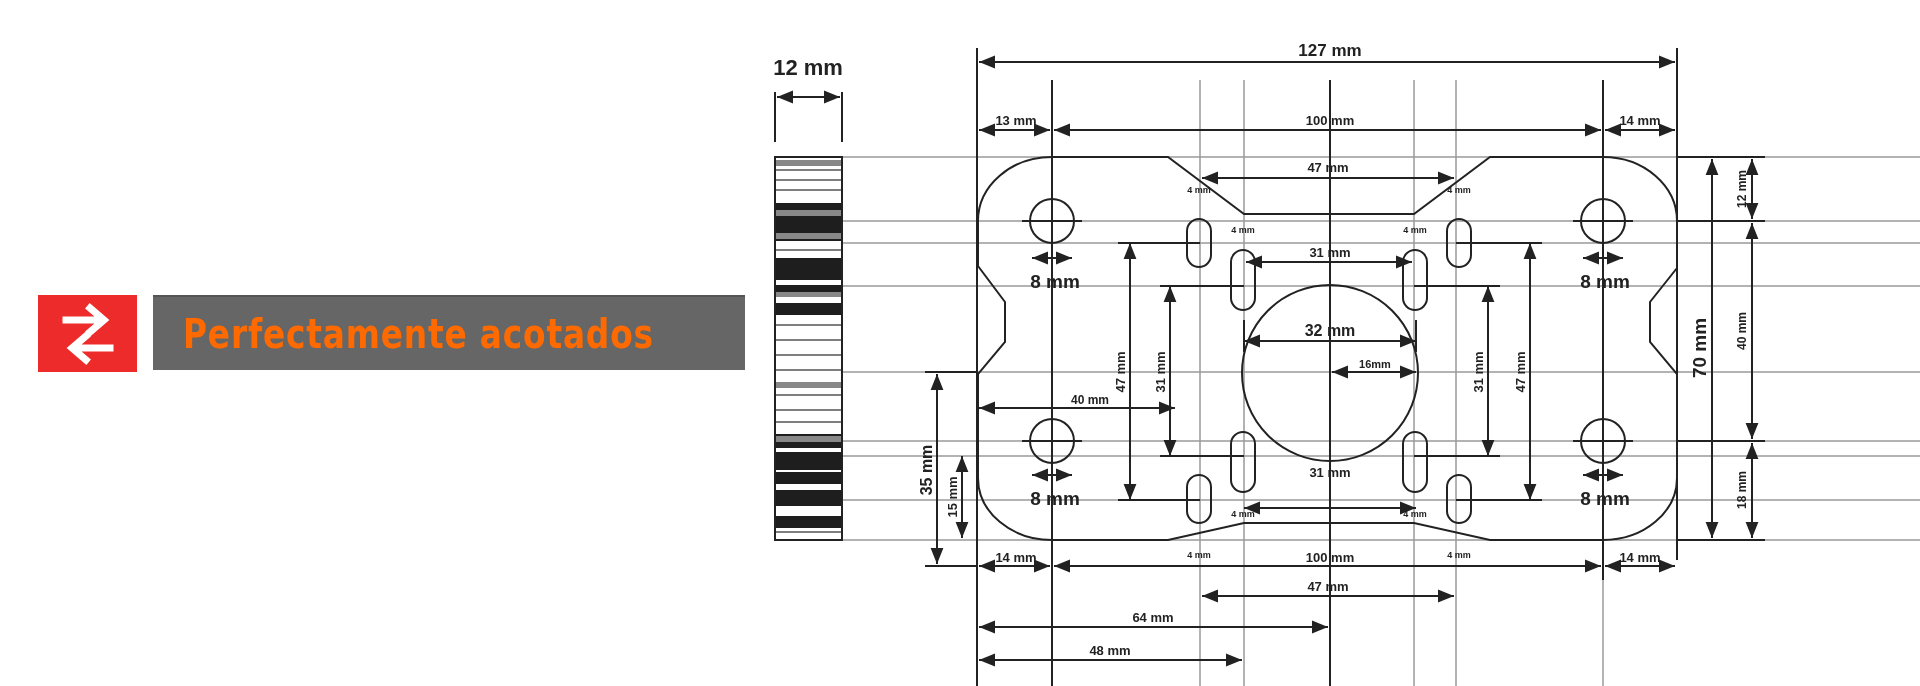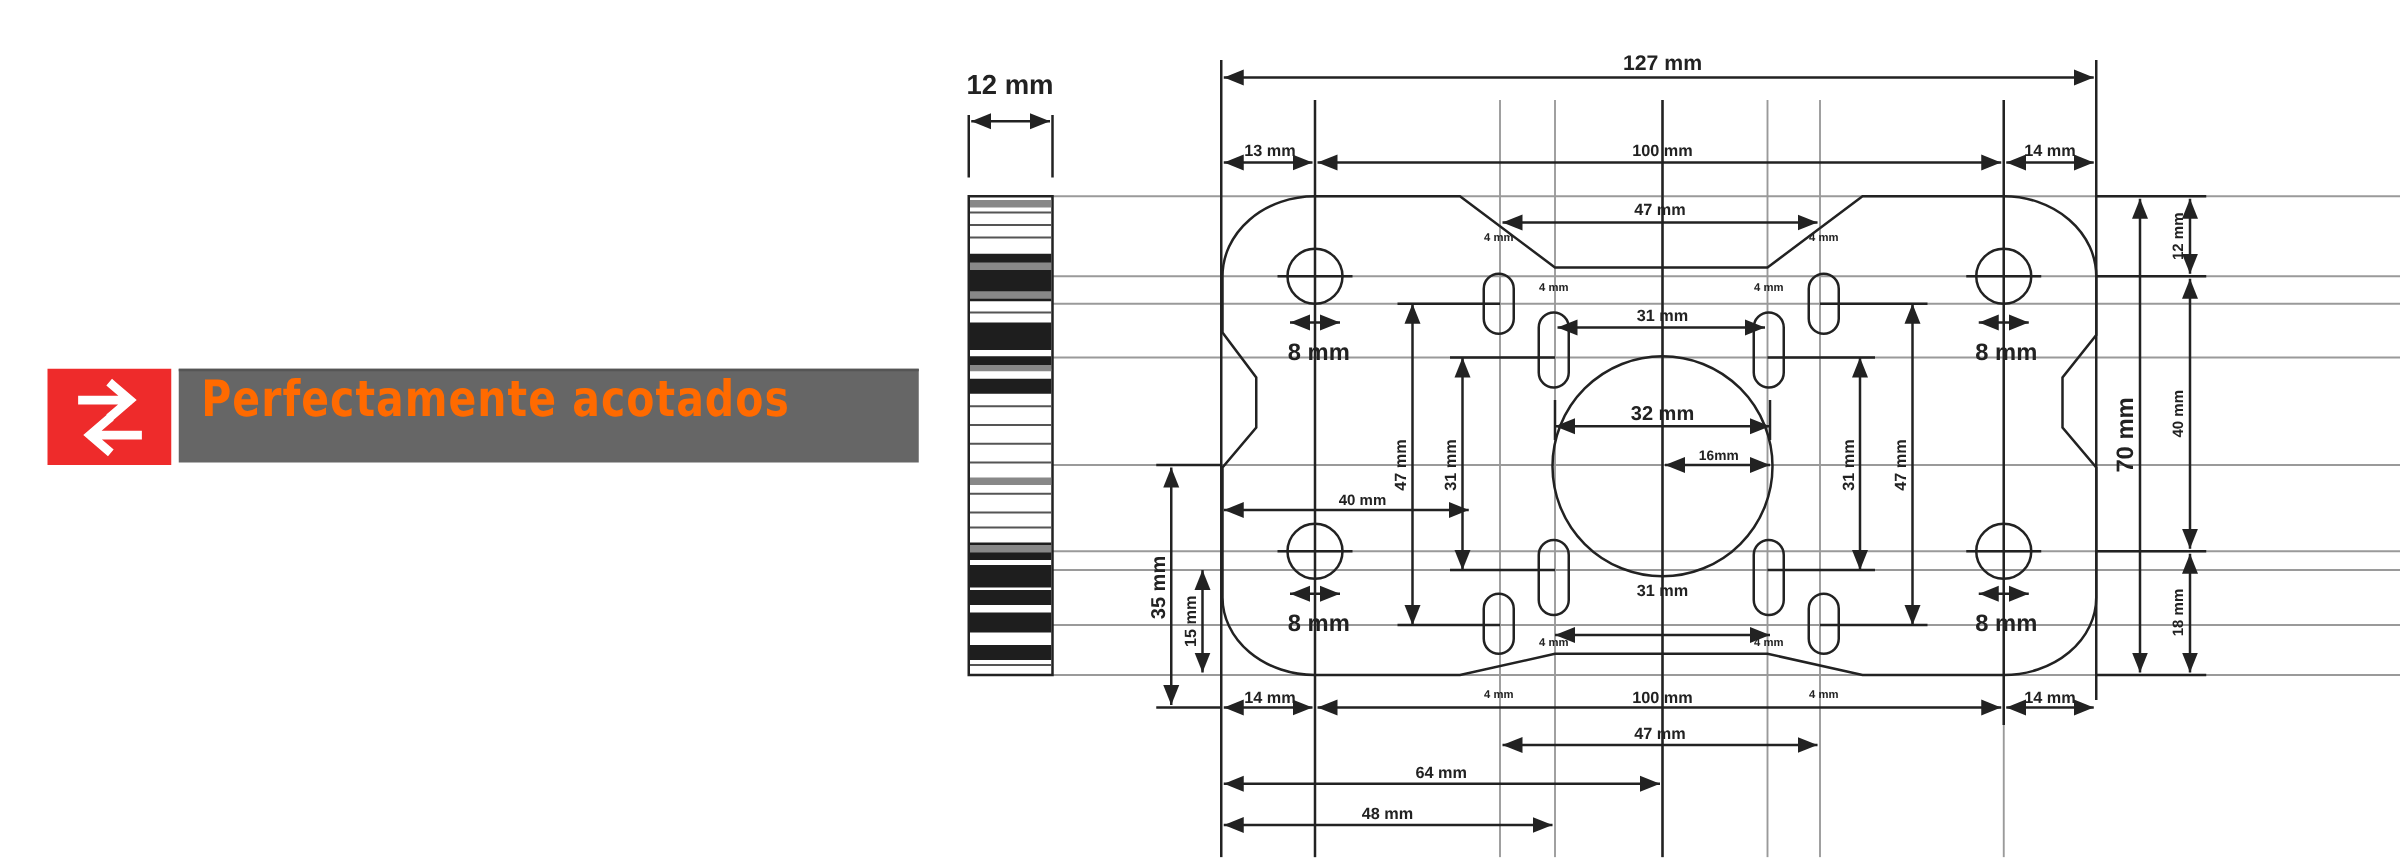--- a/index.html
+++ b/index.html
@@ -1,19 +1,19 @@
 <!DOCTYPE html>
 <html><head>
 <meta charset="utf-8">
 <style>
   html, body { margin:0; padding:0; background:#ffffff; }
   body { width:1920px; height:686px; position:relative; overflow:hidden; font-family:"Liberation Sans", sans-serif; }
   .banner { position:absolute; left:38px; top:295px; height:77px; display:flex; }
   .banner-icon { width:99px; height:77px; background:#ee2b2b; display:flex; align-items:center; justify-content:center; }
-  .banner-label { margin-left:6px; width:592px; height:75px; background:#666666; border-top:2px solid #555; display:flex; padding-left:18px; box-sizing:border-box; }
+  .banner-label { margin-left:16px; width:592px; height:75px; background:#666666; border-top:2px solid #555; display:flex; align-items:center; padding-left:30px; box-sizing:border-box; }
   .banner-text { color:#ff6a00; font-family:"DejaVu Sans", sans-serif; font-weight:bold; font-size:40px; letter-spacing:1px; transform:scaleX(0.82); transform-origin:left center; white-space:nowrap; }
   svg.drawing { position:absolute; left:0; top:0; }
   svg text { font-family:"Liberation Sans", sans-serif; font-weight:bold; fill:#222; }
 </style>
 </head>
 <body>
 
 <div class="banner">
   <div class="banner-icon">
     <svg width="60" height="64" viewBox="0 0 60 64">

